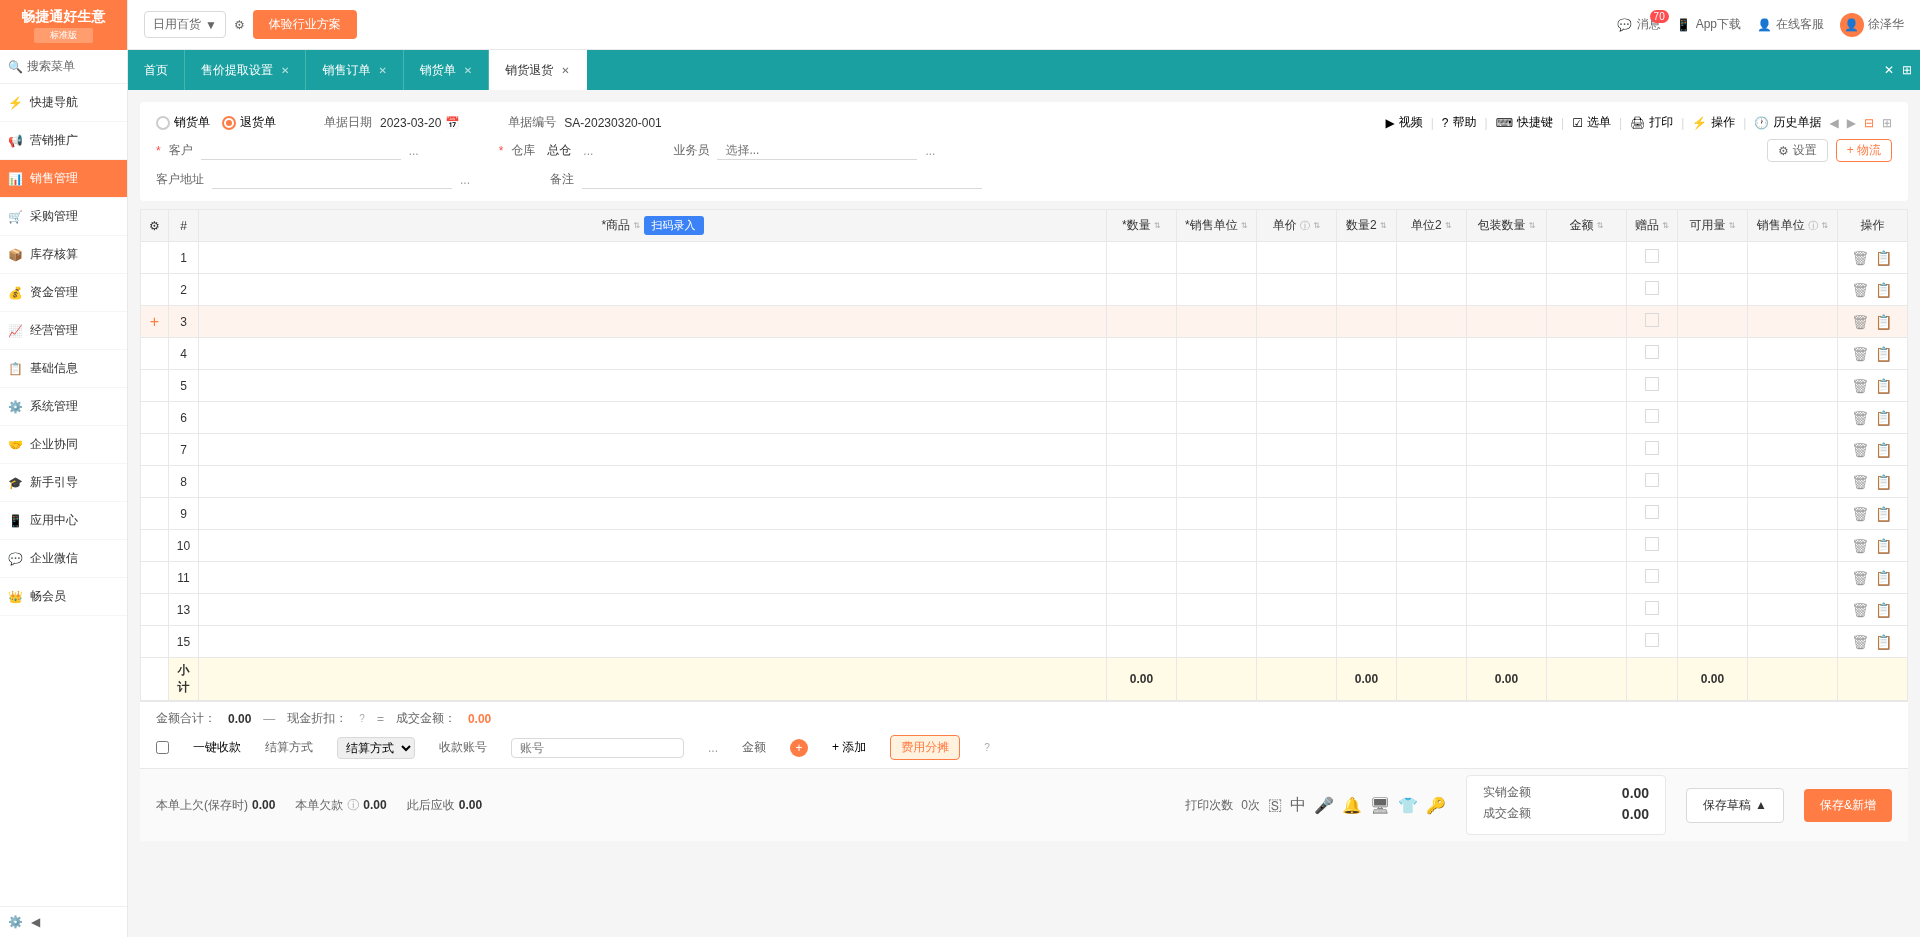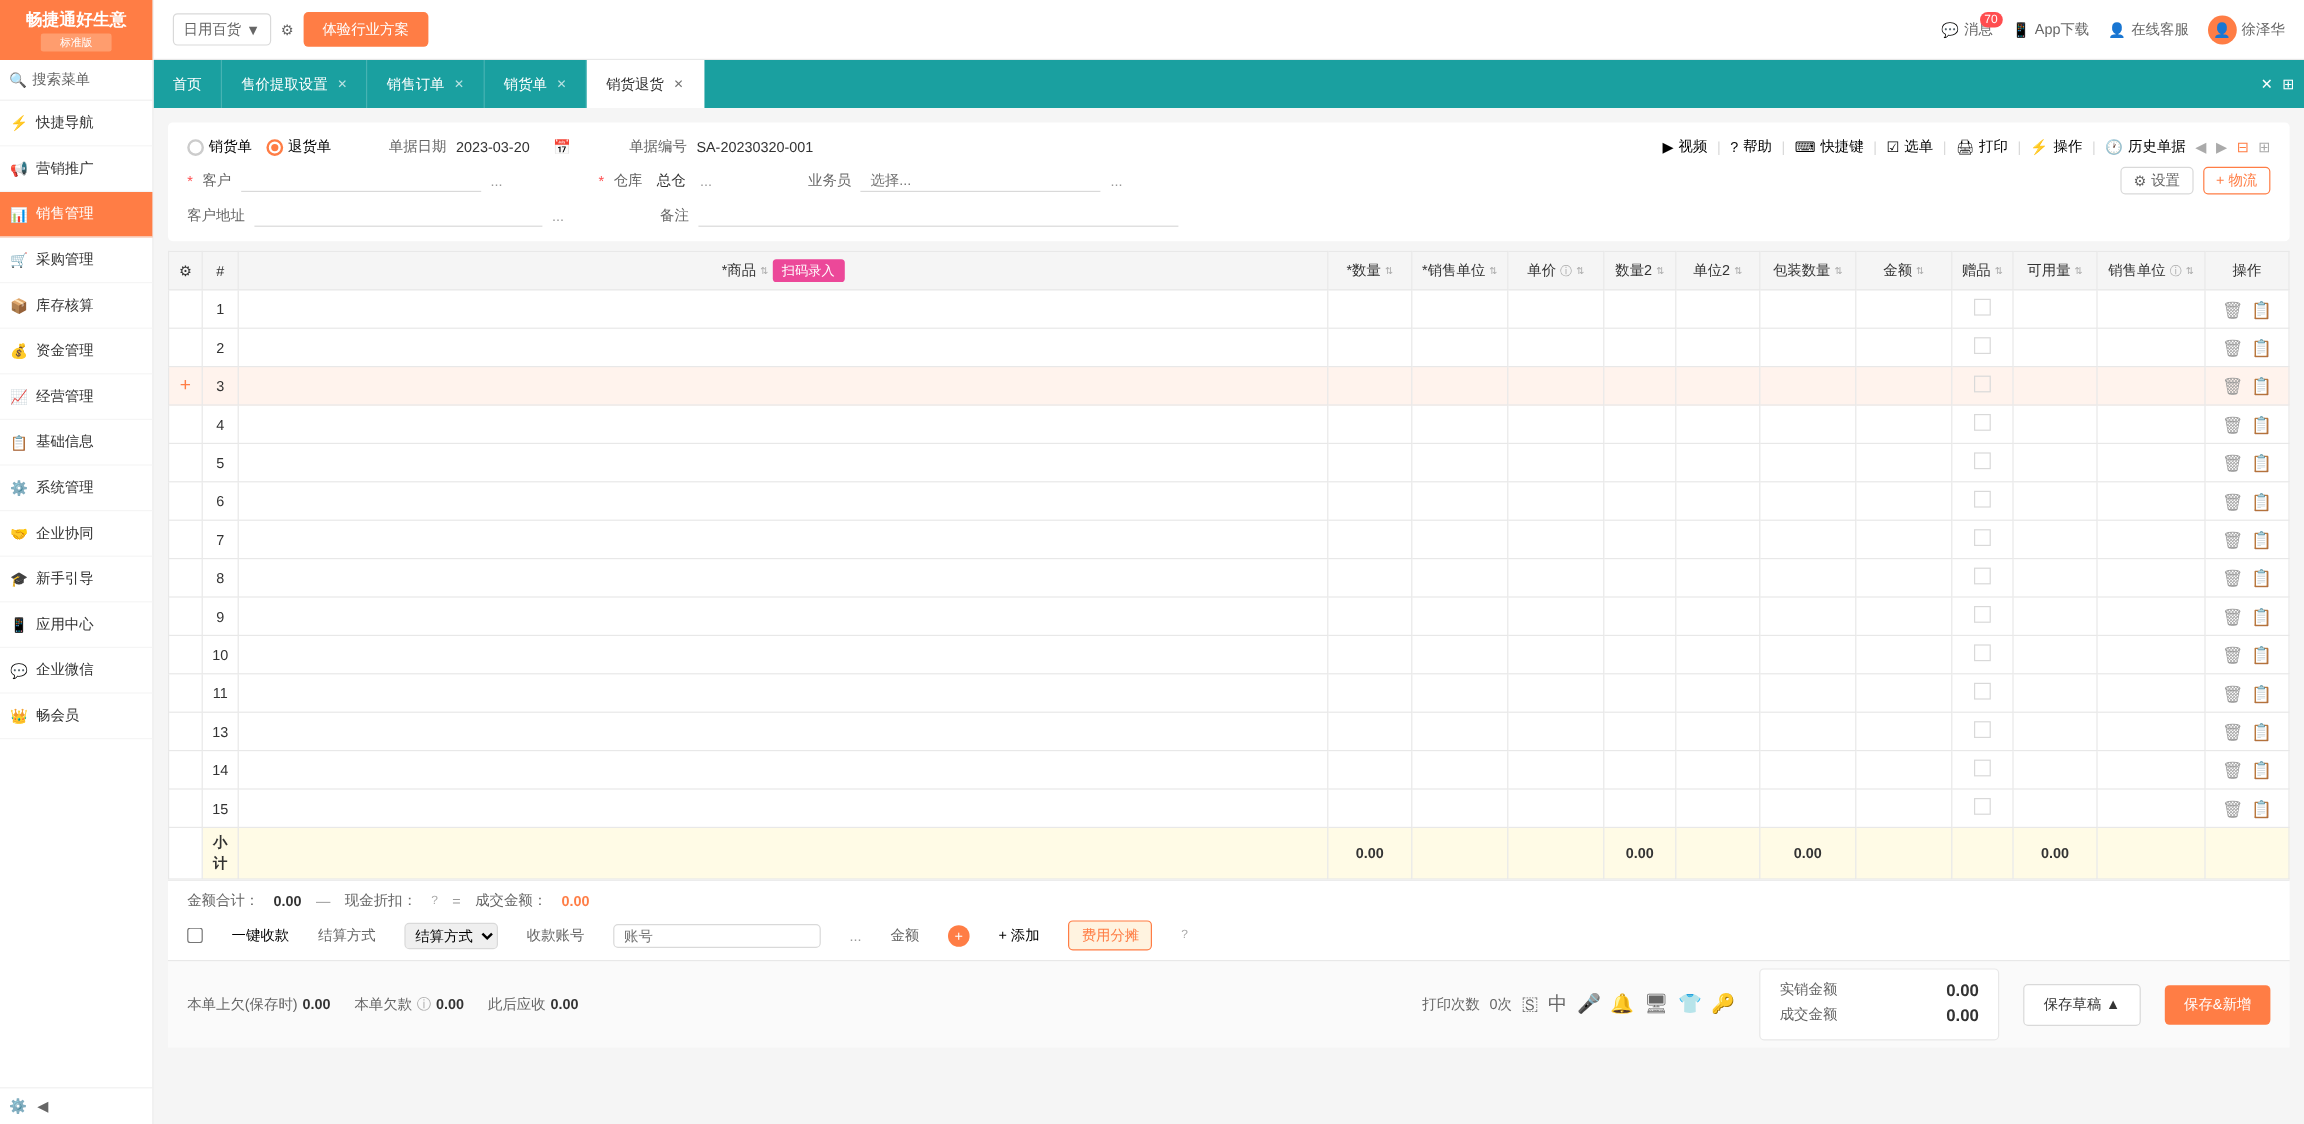--- a/index.html
+++ b/index.html
@@ -51,37 +51,37 @@
     .radio-item { display: flex; align-items: center; gap: 4px; cursor: pointer; }
     .radio-circle { width: 14px; height: 14px; border-radius: 50%; border: 2px solid #ccc; display: flex; align-items: center; justify-content: center; }
     .radio-circle.checked { border-color: #ff7d45; }
     .radio-circle.checked::after { content: ''; width: 6px; height: 6px; border-radius: 50%; background: #ff7d45; }
 
     
     .form-label { color: #666; white-space: nowrap; }
     .required { color: #ff4d4f; }
     .form-input { border: none; border-bottom: 1px solid #d9d9d9; padding: 2px 8px; min-width: 120px; color: #333; outline: none; background: transparent; }
     .field-dots { color: #999; cursor: pointer; }
-    .date-field { display: flex; align-items: center; gap: 20px; }
+    .date-field { display: flex; align-items: center; gap: 4px; }
     .date-val { color: #333; }
     .code-field { color: #333; }
     .toolbar-item { display: flex; align-items: center; gap: 4px; cursor: pointer; }
     .toolbar-sep { color: #d9d9d9; }
     .btn-settings { border: 1px solid #d9d9d9; border-radius: 4px; padding: 2px 10px; cursor: pointer; color: #666; background: #fff; display: flex; align-items: center; gap: 4px; }
     .btn-add-logistics { border: 1px solid #ff7d45; border-radius: 4px; padding: 2px 10px; cursor: pointer; color: #ff7d45; background: #fff; display: flex; align-items: center; gap: 4px; }
 
     
     .table-wrap { background: #fff; }
     .data-table { width: 100%; border-collapse: collapse; }
     .data-table th { background: #f5f5f5; border: 1px solid #e8e8e8; padding: 6px 8px; text-align: center; color: #333; font-weight: normal; white-space: nowrap; }
     .data-table td { border: 1px solid #e8e8e8; padding: 4px 6px; text-align: center; color: #333; height: 32px; }
     .data-table tr:nth-child(3) td { background: #fff3ed; }
     .th-gear { width: 30px; }
     .th-num { width: 30px; }
-    .scan-btn { background: #ec4899; color: #fff; border: none; border-radius: 3px; padding: 2px 8px; cursor: pointer; font-size: 11px; }
+    .scan-btn { background: #3b82f6; color: #fff; border: none; border-radius: 3px; padding: 2px 8px; cursor: pointer; font-size: 11px; }
     .checkbox { width: 14px; height: 14px; border: 1px solid #d9d9d9; display: inline-flex; align-items: center; justify-content: center; cursor: pointer; }
     .action-icons { display: flex; gap: 4px; justify-content: center; }
     .icon-btn { width: 20px; height: 20px; cursor: pointer; color: #999; display: flex; align-items: center; justify-content: center; }
     .row-plus { color: #ff7d45; cursor: pointer; font-size: 16px; }
     .sort-arrows { color: #aaa; font-size: 8px; vertical-align: middle; }
 
     
     .bottom-bar { background: #fff; border-top: 1px solid #e8e8e8; padding: 8px 16px; }
     .bottom-row1 { display: flex; align-items: center; gap: 12px; margin-bottom: 8px; }
     .amount-label { color: #666; }
@@ -756,47 +756,20 @@
       <div class="action-icons">
         <span class="icon-btn" style="font-size:14px;">🗑</span>
         <span class="icon-btn" style="font-size:14px;">📋</span>
       </div>
     </td>
   </tr>
             <tr>
     <td style="text-align:center;">
       
     </td>
-    <td class="col-index">14</td>
-    <td class="col-product">
-      
-    </td>
-    <td class="col-qty"></td>
-    <td class="col-sale-unit"></td>
-    <td class="col-unit-price"></td>
-    <td class="col-qty2"></td>
-    <td class="col-unit2"></td>
-    <td class="col-pkg-qty"></td>
-    <td class="col-amount"></td>
-    <td class="col-gift">
-      <div class="checkbox"></div>
-    </td>
-    <td class="col-avail"></td>
-    <td class="col-cost"></td>
-    <td class="col-action">
-      <div class="action-icons">
-        <span class="icon-btn" style="font-size:14px;">🗑</span>
-        <span class="icon-btn" style="font-size:14px;">📋</span>
-      </div>
-    </td>
-  </tr>
-            <tr>
-    <td style="text-align:center;">
-      
-    </td>
     <td class="col-index">15</td>
     <td class="col-product">
       
     </td>
     <td class="col-qty"></td>
     <td class="col-sale-unit"></td>
     <td class="col-unit-price"></td>
     <td class="col-qty2"></td>
     <td class="col-unit2"></td>
     <td class="col-pkg-qty"></td>

